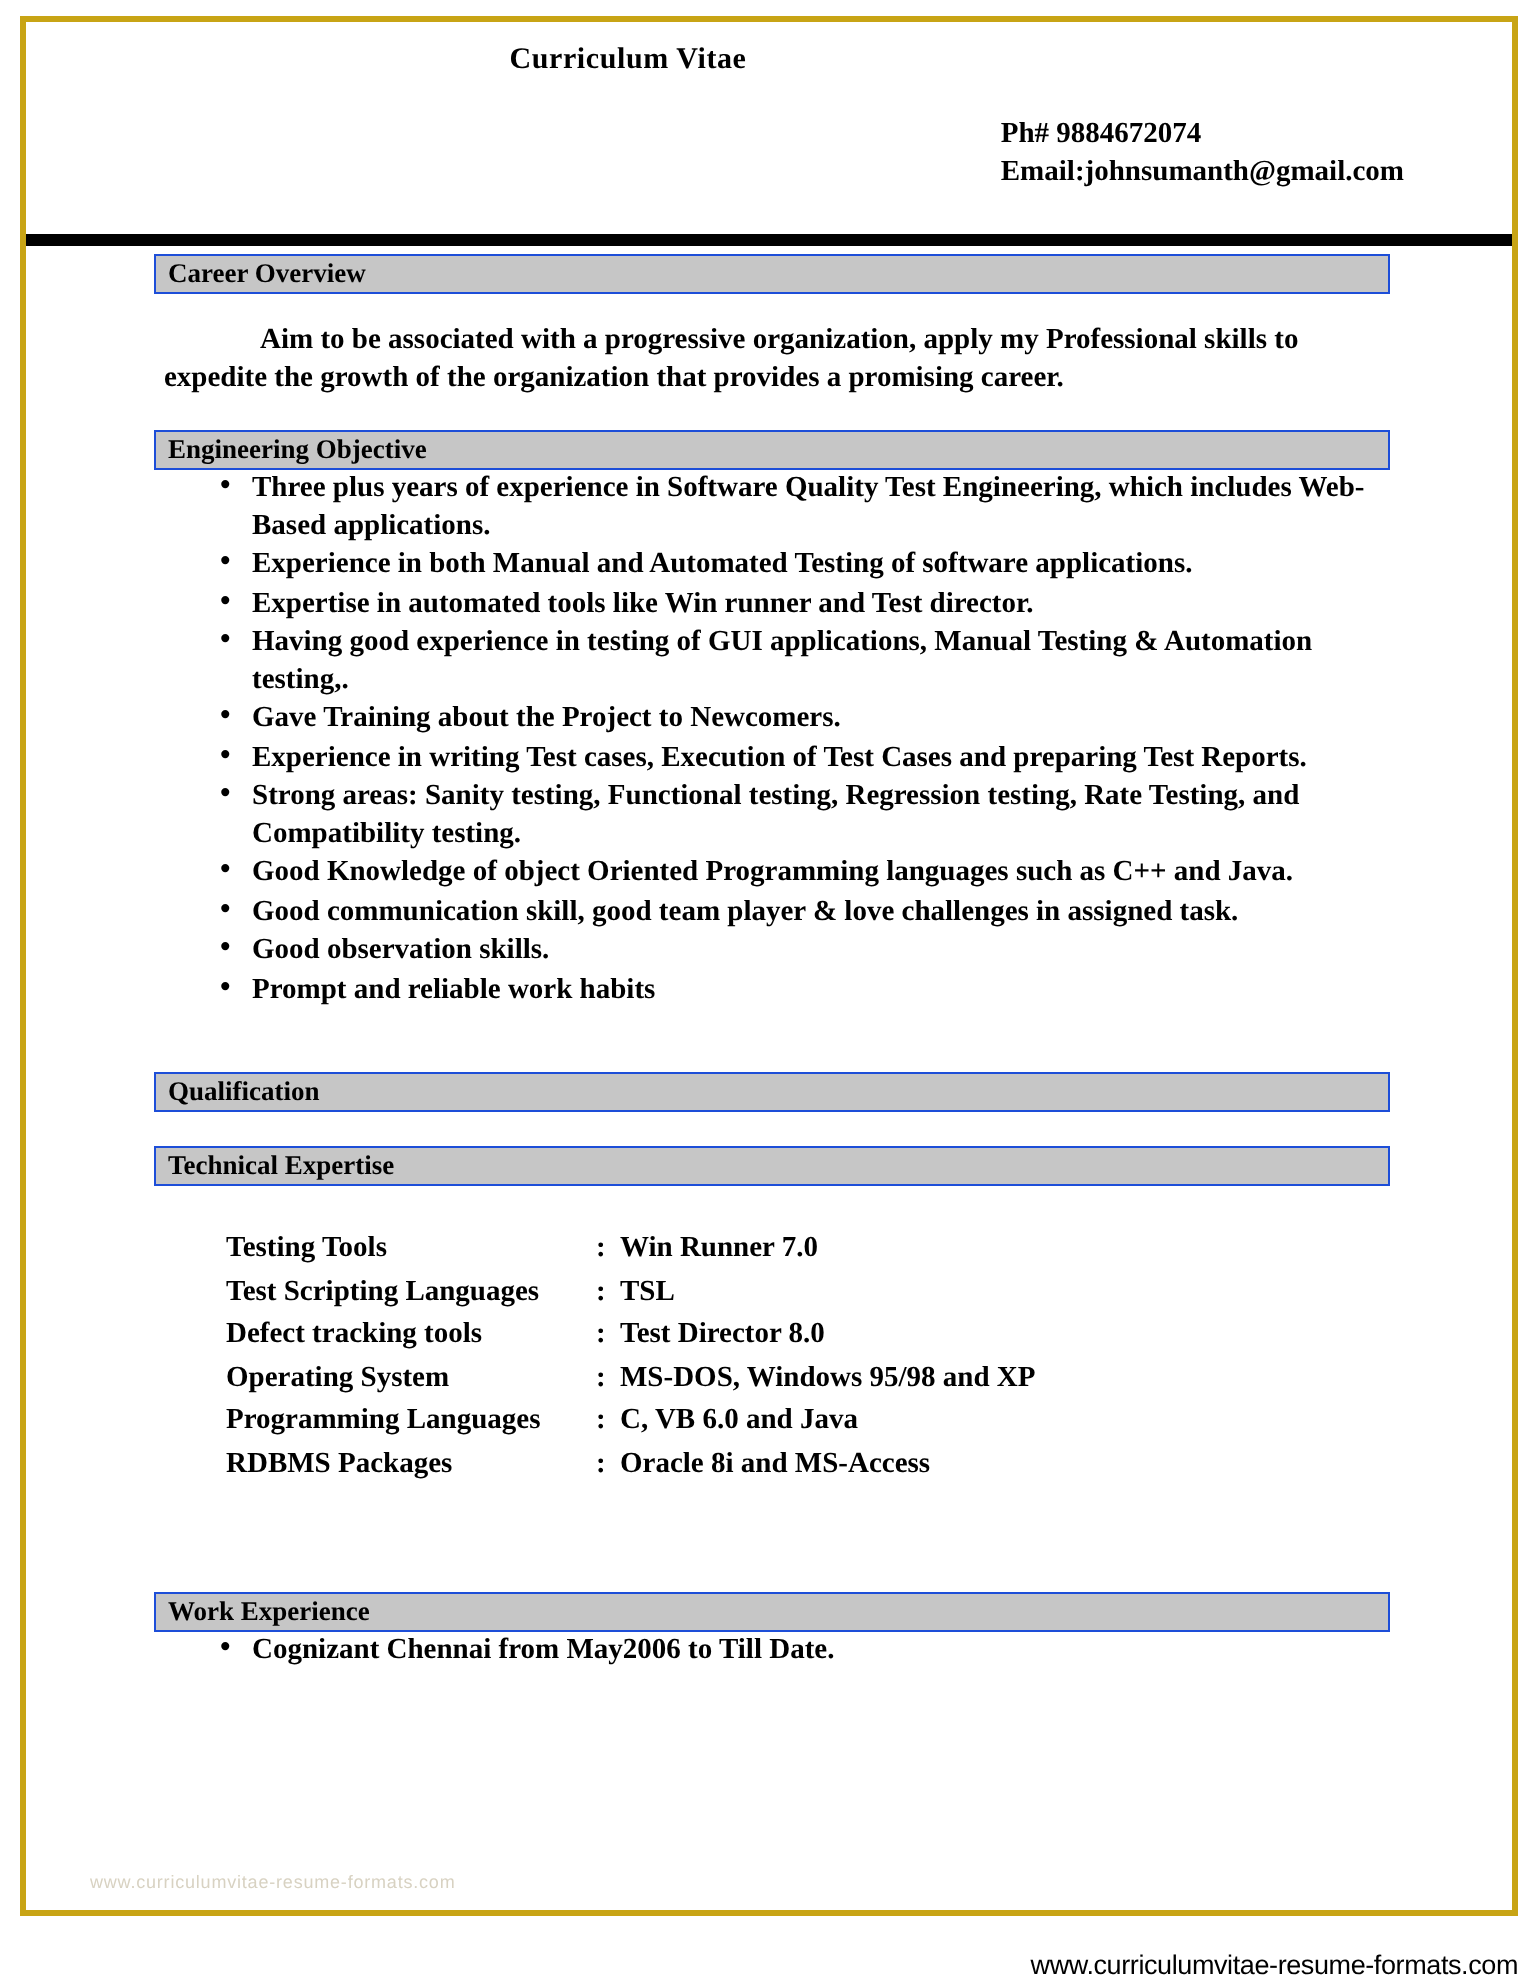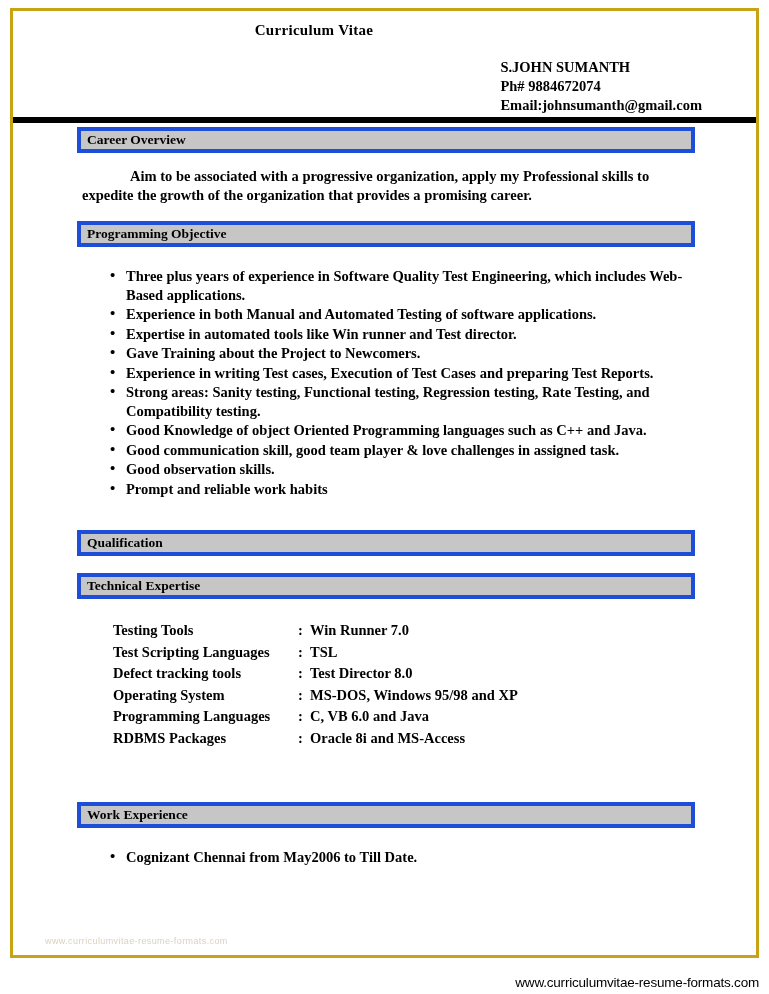--- a/index.html
+++ b/index.html
@@ -76,38 +76,38 @@
   }
   .content {
     position: absolute;
     left: 0;
     top: 127px;
     width: 769px;
   }
   .section-bar {
     margin: 0 74px 0 77px;
     background: #c6c6c6;
-    border: 4px solid #1d4ed8;
+    border: 1px solid #1d4ed8;
     height: 18px;
     line-height: 18px;
     padding-left: 6px;
     font-size: 13.5px;
     font-weight: bold;
     box-sizing: content-box;
   }
   .para {
     margin: 14px 70px 0 82px;
     font-size: 14.5px;
     font-weight: bold;
     line-height: 19px;
     text-indent: 48px;
     text-align: left;
   }
   ul.bullets {
-    margin: 20px 70px 0 110px;
+    margin: 0 70px 0 110px;
     padding: 0;
     list-style: none;
   }
   ul.bullets li {
     position: relative;
     font-size: 14.5px;
     font-weight: bold;
     line-height: 18.5px;
     padding-left: 16px;
     margin-bottom: 1px;
@@ -164,39 +164,39 @@
 <div class="page">
 
   <div class="frame-top"></div>
   <div class="frame-left"></div>
   <div class="frame-right"></div>
   <div class="frame-bottom"></div>
 
   <div class="doc-title">Curriculum Vitae</div>
 
   <div class="contact">
-    <div>S.JOHN SUMANTH</div>
     <div>Ph# 9884672074</div>
     <div>Email:johnsumanth@gmail.com</div>
   </div>
 
   <div class="rule"></div>
 
   <div class="content">
 
     <div class="section-bar">Career Overview</div>
     <div class="para">Aim to be associated with a progressive organization, apply my Professional skills to expedite the growth of the organization that provides a promising career.</div>
 
     <div style="height:16px"></div>
-    <div class="section-bar">Programming Objective</div>
+    <div class="section-bar">Engineering Objective</div>
 
     <ul class="bullets">
       <li>Three plus years of experience in Software Quality Test Engineering, which includes Web-Based applications.</li>
       <li>Experience in both Manual and Automated Testing of software applications.</li>
       <li>Expertise in automated tools like Win runner and Test director.</li>
+      <li>Having good experience in testing of GUI applications, Manual Testing &amp; Automation testing,.</li>
       <li>Gave Training about the Project to Newcomers.</li>
       <li>Experience in writing Test cases, Execution of Test Cases and preparing Test Reports.</li>
       <li>Strong areas: Sanity testing, Functional testing, Regression testing, Rate Testing, and Compatibility testing.</li>
       <li>Good Knowledge of object Oriented Programming languages such as C++ and Java.</li>
       <li>Good communication skill, good team player &amp; love challenges in assigned task.</li>
       <li>Good observation skills.</li>
       <li>Prompt and reliable work habits</li>
     </ul>
 
     <div style="height:31px"></div>

